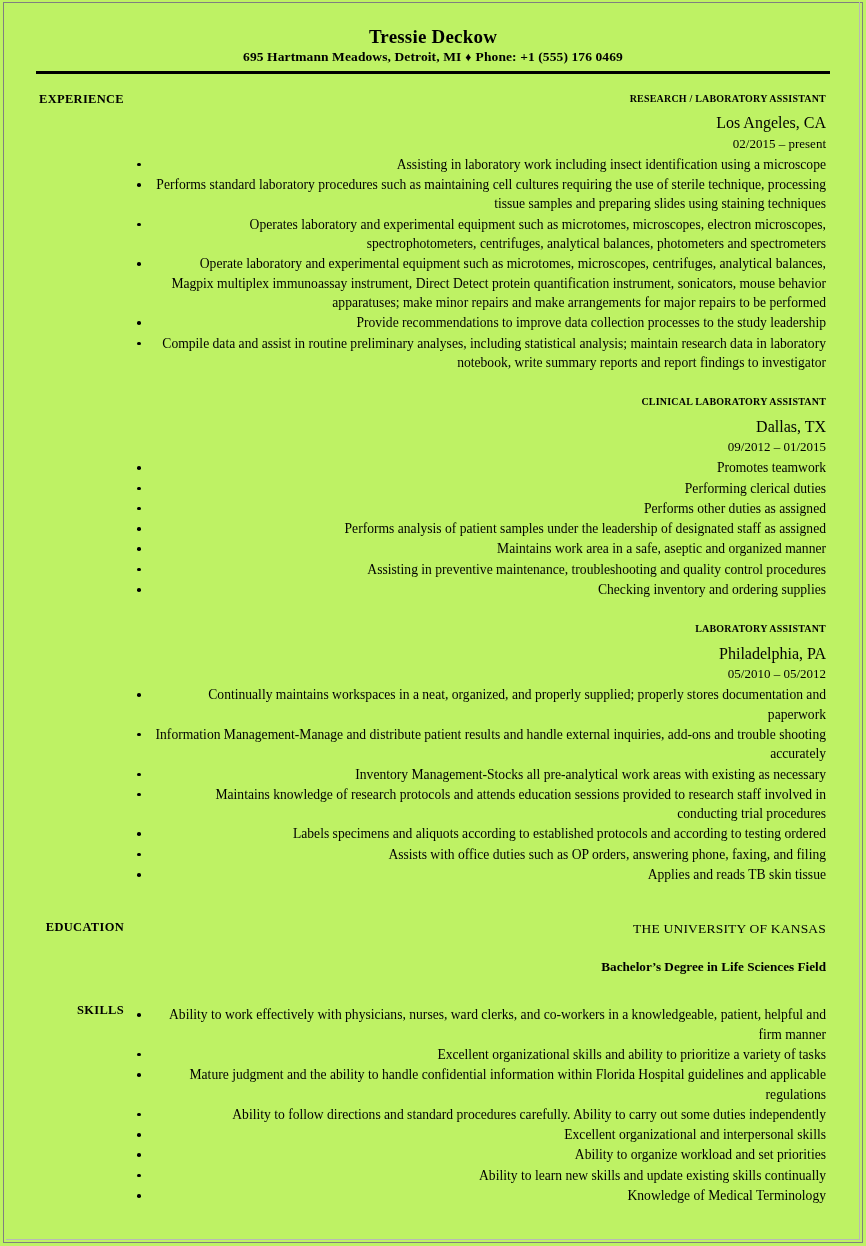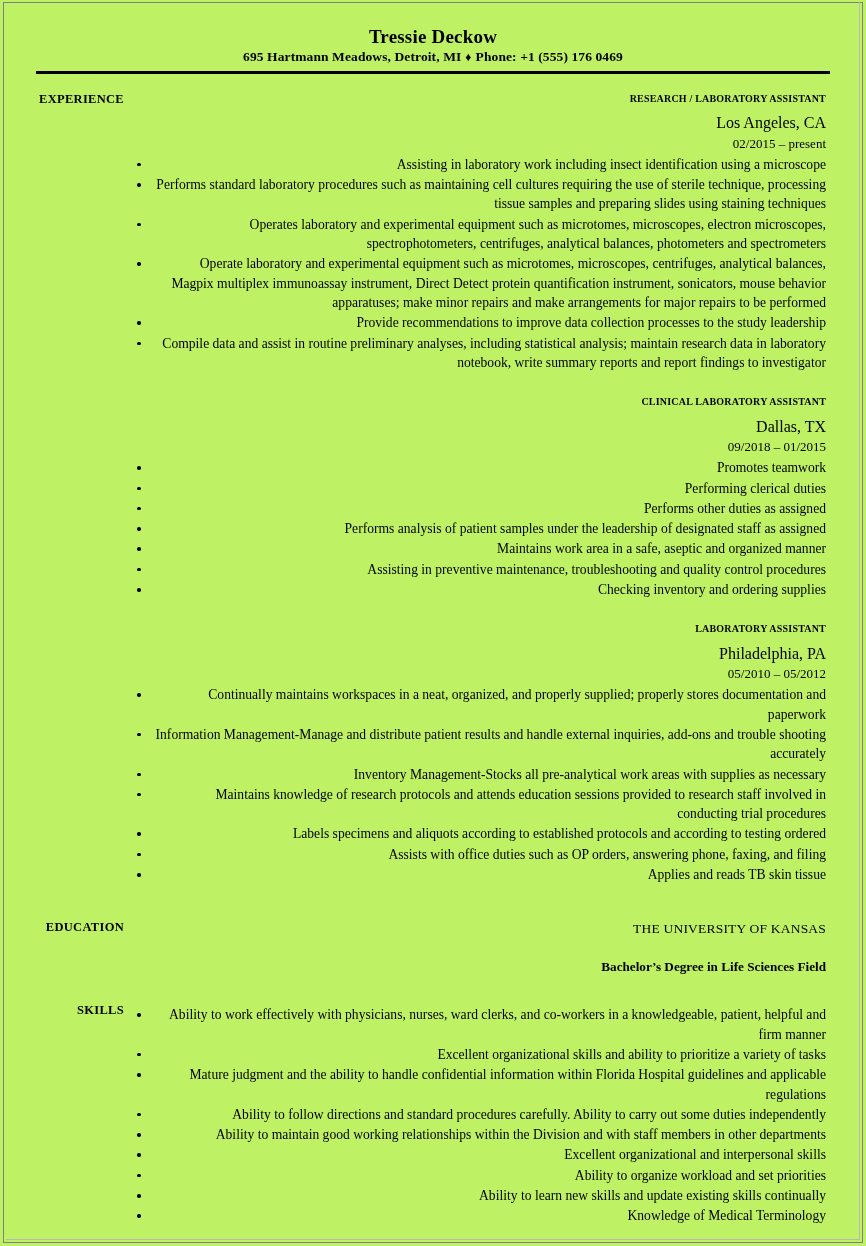--- a/index.html
+++ b/index.html
@@ -190,40 +190,40 @@
             <li>Operates laboratory and experimental equipment such as microtomes, microscopes, electron microscopes, spectrophotometers, centrifuges, analytical balances, photometers and spectrometers</li>
             <li>Operate laboratory and experimental equipment such as microtomes, microscopes, centrifuges, analytical balances, Magpix multiplex immunoassay instrument, Direct Detect protein quantification instrument, sonicators, mouse behavior apparatuses; make minor repairs and make arrangements for major repairs to be performed</li>
             <li>Provide recommendations to improve data collection processes to the study leadership</li>
             <li>Compile data and assist in routine preliminary analyses, including statistical analysis; maintain research data in laboratory notebook, write summary reports and report findings to investigator</li>
           </ul>
         </div>
 
         <div class="job">
           <div class="job-title">CLINICAL LABORATORY ASSISTANT</div>
           <div class="job-location">Dallas, TX</div>
-          <div class="job-dates">09/2018 – 01/2015</div>
+          <div class="job-dates">09/2012 – 01/2015</div>
           <ul class="bullets">
             <li>Promotes teamwork</li>
             <li>Performing clerical duties</li>
             <li>Performs other duties as assigned</li>
             <li>Performs analysis of patient samples under the leadership of designated staff as assigned</li>
             <li>Maintains work area in a safe, aseptic and organized manner</li>
             <li>Assisting in preventive maintenance, troubleshooting and quality control procedures</li>
             <li>Checking inventory and ordering supplies</li>
           </ul>
         </div>
 
         <div class="job">
           <div class="job-title">LABORATORY ASSISTANT</div>
           <div class="job-location">Philadelphia, PA</div>
           <div class="job-dates">05/2010 – 05/2012</div>
           <ul class="bullets">
             <li>Continually maintains workspaces in a neat, organized, and properly supplied; properly stores documentation and paperwork</li>
             <li>Information Management-Manage and distribute patient results and handle external inquiries, add-ons and trouble shooting accurately</li>
-            <li>Inventory Management-Stocks all pre-analytical work areas with supplies as necessary</li>
+            <li>Inventory Management-Stocks all pre-analytical work areas with existing as necessary</li>
             <li>Maintains knowledge of research protocols and attends education sessions provided to research staff involved in conducting trial procedures</li>
             <li>Labels specimens and aliquots according to established protocols and according to testing ordered</li>
             <li>Assists with office duties such as OP orders, answering phone, faxing, and filing</li>
             <li>Applies and reads TB skin tissue</li>
           </ul>
         </div>
 
       </div>
     </div>
 
@@ -236,21 +236,20 @@
     </div>
 
     <div class="section" id="section-skills">
       <div class="section-label">SKILLS</div>
       <div class="section-body">
         <ul class="bullets">
           <li>Ability to work effectively with physicians, nurses, ward clerks, and co-workers in a knowledgeable, patient, helpful and firm manner</li>
           <li>Excellent organizational skills and ability to prioritize a variety of tasks</li>
           <li>Mature judgment and the ability to handle confidential information within Florida Hospital guidelines and applicable regulations</li>
           <li>Ability to follow directions and standard procedures carefully. Ability to carry out some duties independently</li>
-          <li>Ability to maintain good working relationships within the Division and with staff members in other departments</li>
           <li>Excellent organizational and interpersonal skills</li>
           <li>Ability to organize workload and set priorities</li>
           <li>Ability to learn new skills and update existing skills continually</li>
           <li>Knowledge of Medical Terminology</li>
 
         </ul>
       </div>
     </div>
 
   </div>

